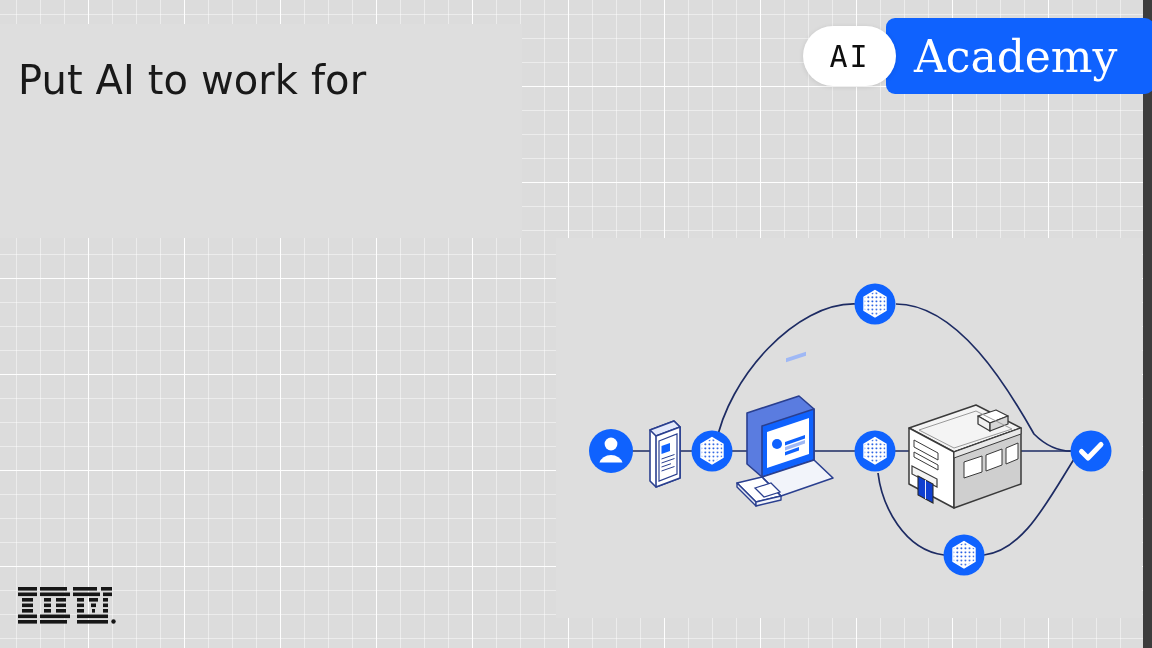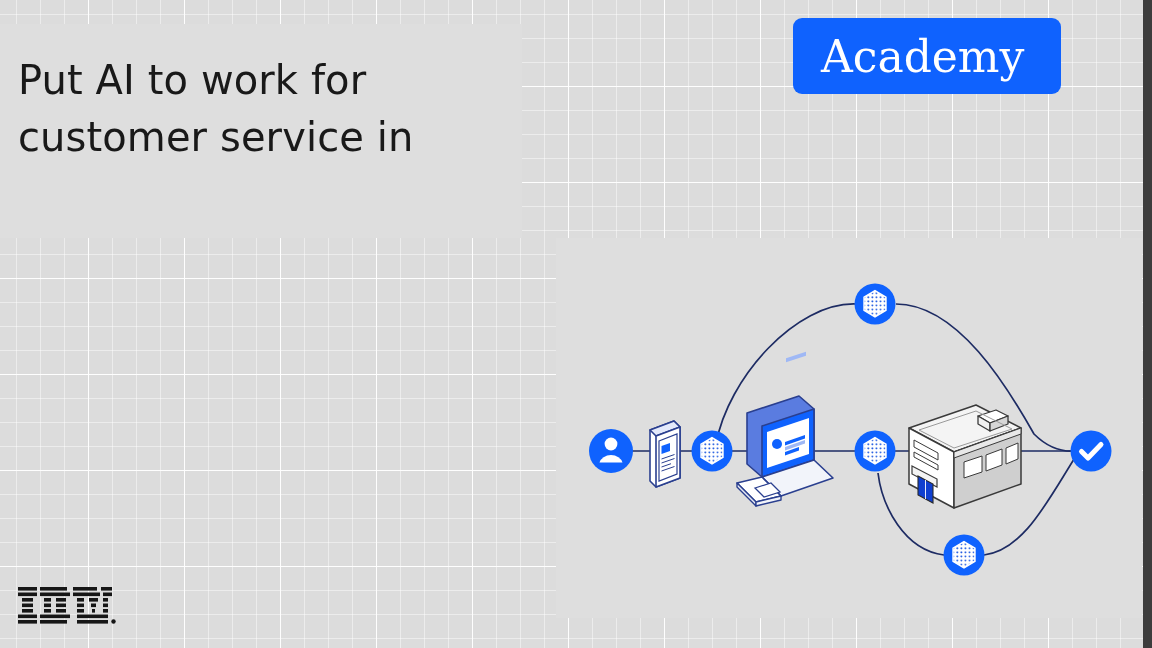--- a/index.html
+++ b/index.html
@@ -148,24 +148,24 @@
 
   <div class="grid-layer"></div>
 
   <div class="panel panel-title"></div>
   <div class="panel panel-stage"></div>
 
   <div class="edge-strip"></div>
 
   <div class="title-block">
     <div class="title-line">Put AI to work for</div>
-    <div class="title-line">customer service in</div>
   </div>
 
   <div class="lockup">
+    <div class="lockup-ai">AI</div>
     <div class="lockup-academy">Academy</div>
   </div>
 
   <svg class="ibm-logo" viewBox="0 0 98 40" aria-label="IBM">
     <g fill="#161616">
 
       <rect x="0" y="1" width="19" height="3.6"></rect>
       <rect x="0" y="6.5" width="19" height="3.6"></rect>
       <rect x="4" y="12" width="11" height="3.6"></rect>
       <rect x="4" y="17.5" width="11" height="3.6"></rect>

